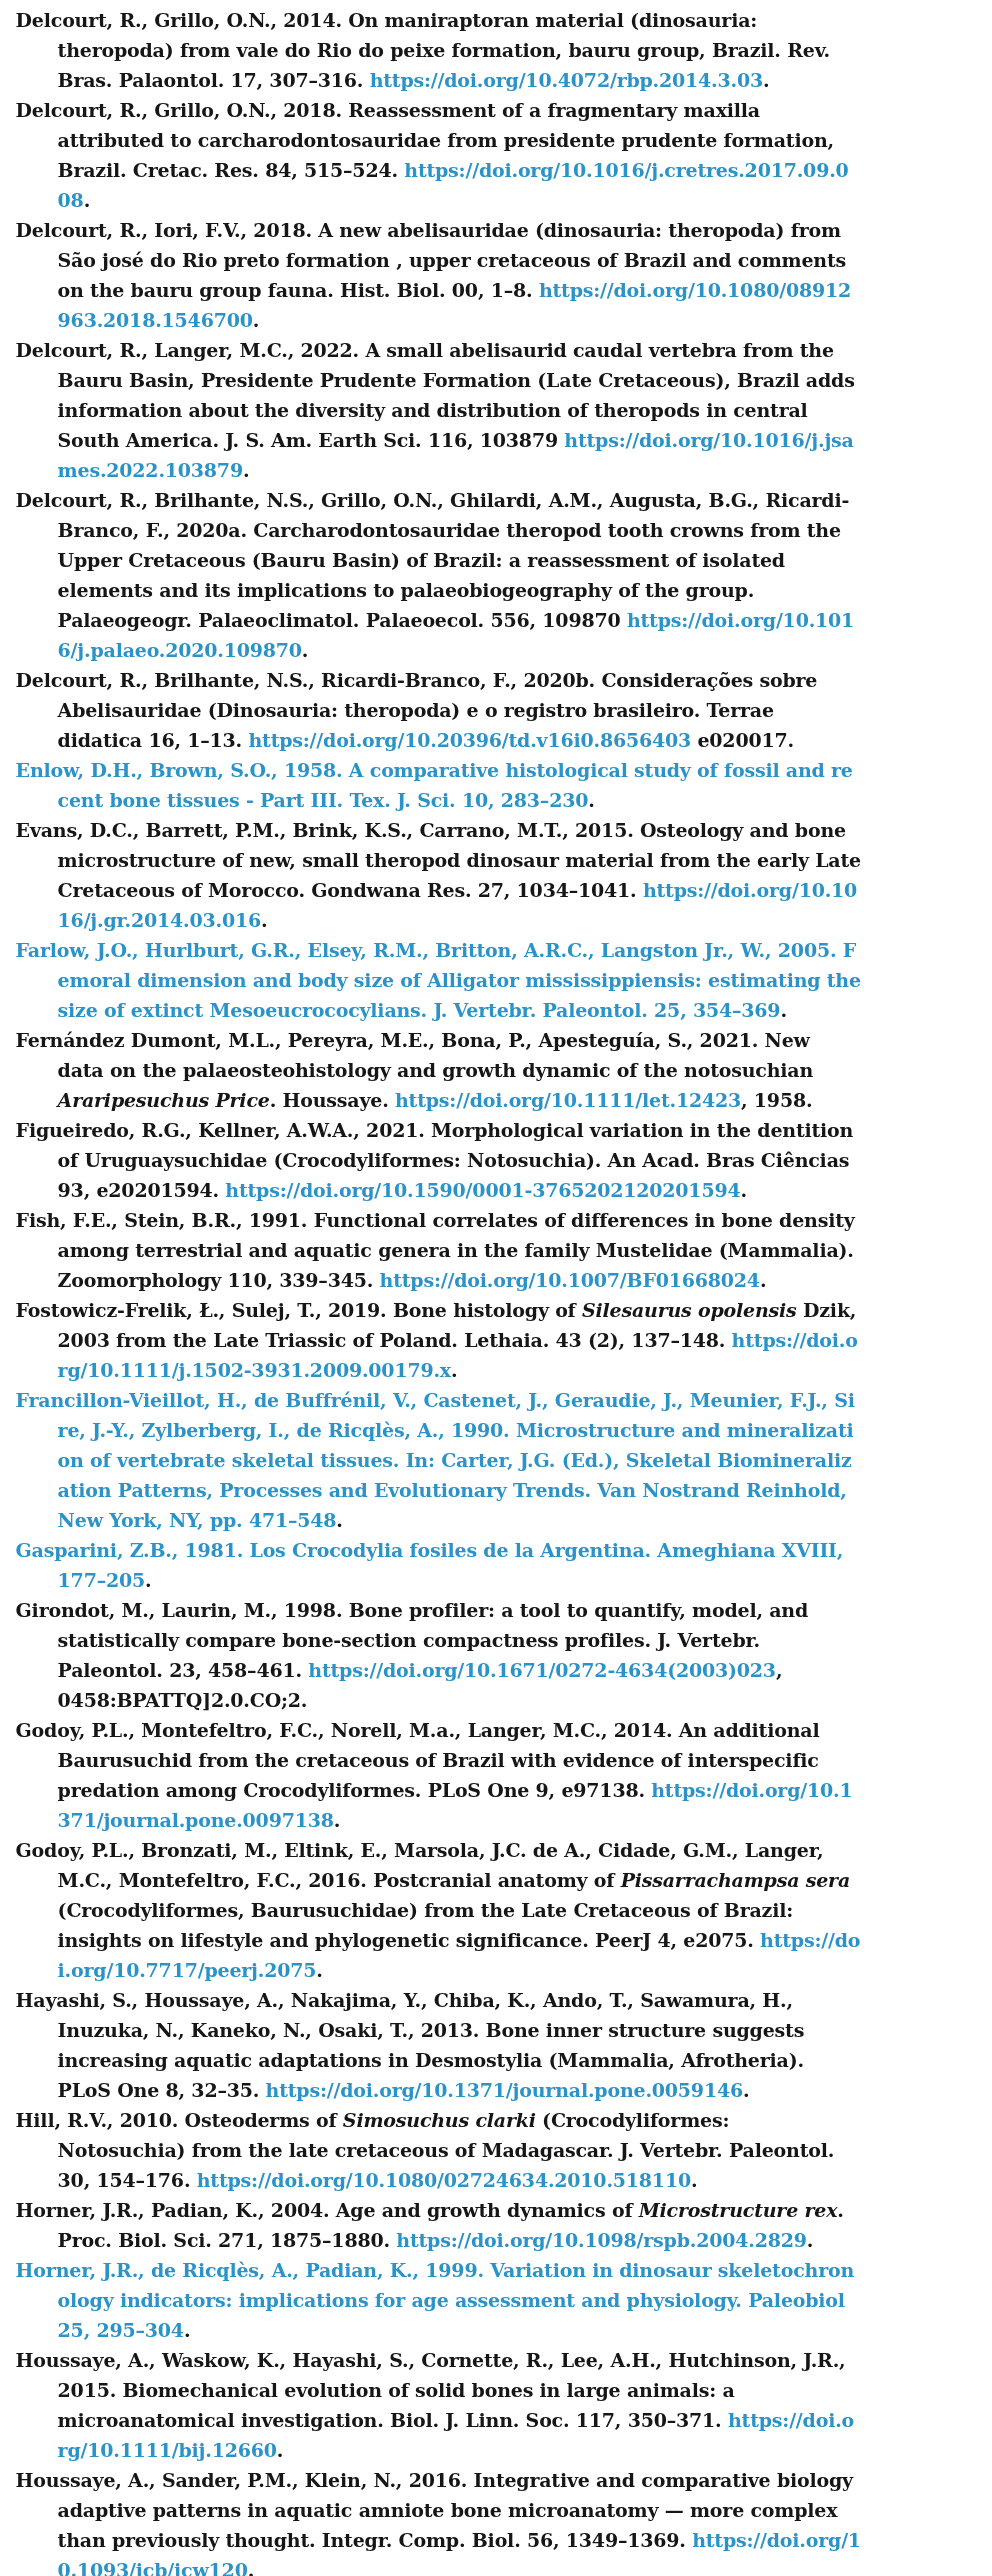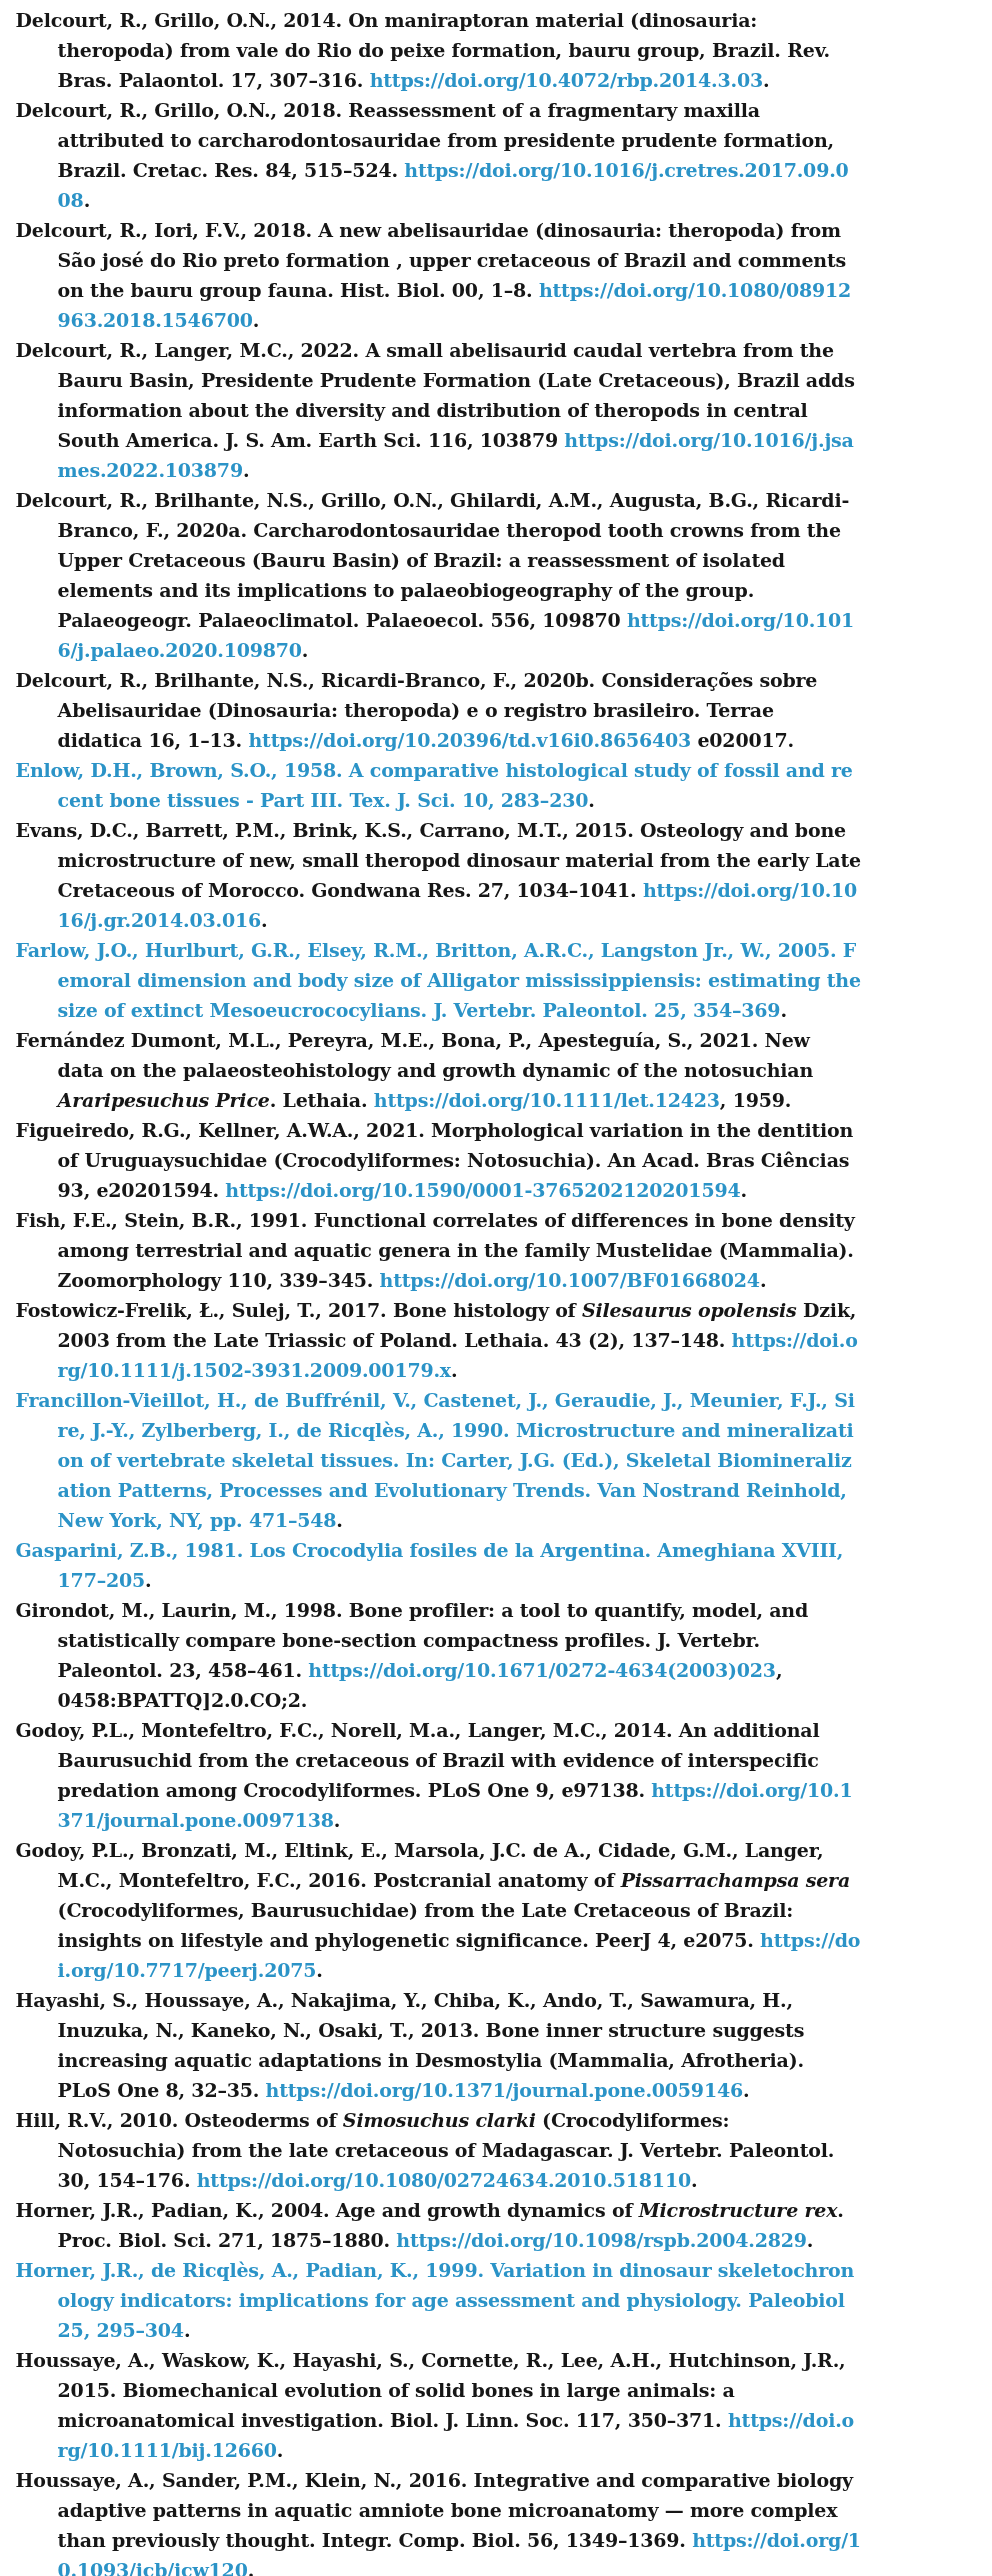--- a/index.html
+++ b/index.html
@@ -43,24 +43,24 @@
   <div id="refs">
       <p class="ref"><span>Delcourt, R., Grillo, O.N., 2014. On maniraptoran material (dinosauria: theropoda) from vale do Rio do peixe formation, bauru group, Brazil. Rev. Bras. Palaontol. 17, 307–316. </span><span class="link">https://doi.org/10.4072/rbp.2014.3.03</span><span>.</span></p>
       <p class="ref"><span>Delcourt, R., Grillo, O.N., 2018. Reassessment of a fragmentary maxilla attributed to carcharodontosauridae from presidente prudente formation, Brazil. Cretac. Res. 84, 515–524. </span><span class="link">https://doi.org/10.1016/j.cretres.2017.09.008</span><span>.</span></p>
       <p class="ref"><span>Delcourt, R., Iori, F.V., 2018. A new abelisauridae (dinosauria: theropoda) from São josé do Rio preto formation , upper cretaceous of Brazil and comments on the bauru group fauna. Hist. Biol. 00, 1–8. </span><span class="link">https://doi.org/10.1080/08912963.2018.1546700</span><span>.</span></p>
       <p class="ref"><span>Delcourt, R., Langer, M.C., 2022. A small abelisaurid caudal vertebra from the Bauru Basin, Presidente Prudente Formation (Late Cretaceous), Brazil adds information about the diversity and distribution of theropods in central South America. J. S. Am. Earth Sci. 116, 103879 </span><span class="link">https://doi.org/10.1016/j.jsames.2022.103879</span><span>.</span></p>
       <p class="ref"><span>Delcourt, R., Brilhante, N.S., Grillo, O.N., Ghilardi, A.M., Augusta, B.G., Ricardi-Branco, F., 2020a. Carcharodontosauridae theropod tooth crowns from the Upper Cretaceous (Bauru Basin) of Brazil: a reassessment of isolated elements and its implications to palaeobiogeography of the group. Palaeogeogr. Palaeoclimatol. Palaeoecol. 556, 109870 </span><span class="link">https://doi.org/10.1016/j.palaeo.2020.109870</span><span>.</span></p>
       <p class="ref"><span>Delcourt, R., Brilhante, N.S., Ricardi-Branco, F., 2020b. Considerações sobre Abelisauridae (Dinosauria: theropoda) e o registro brasileiro. Terrae didatica 16, 1–13. </span><span class="link">https://doi.org/10.20396/td.v16i0.8656403</span><span> e020017.</span></p>
       <p class="ref"><span class="link">Enlow, D.H., Brown, S.O., 1958. A comparative histological study of fossil and recent bone tissues - Part III. Tex. J. Sci. 10, 283–230</span><span>.</span></p>
       <p class="ref"><span>Evans, D.C., Barrett, P.M., Brink, K.S., Carrano, M.T., 2015. Osteology and bone microstructure of new, small theropod dinosaur material from the early Late Cretaceous of Morocco. Gondwana Res. 27, 1034–1041. </span><span class="link">https://doi.org/10.1016/j.gr.2014.03.016</span><span>.</span></p>
       <p class="ref"><span class="link">Farlow, J.O., Hurlburt, G.R., Elsey, R.M., Britton, A.R.C., Langston Jr., W., 2005. Femoral dimension and body size of Alligator mississippiensis: estimating the size of extinct Mesoeucrococylians. J. Vertebr. Paleontol. 25, 354–369</span><span>.</span></p>
-      <p class="ref"><span>Fernández Dumont, M.L., Pereyra, M.E., Bona, P., Apesteguía, S., 2021. New data on the palaeosteohistology and growth dynamic of the notosuchian </span><span class="italic">Araripesuchus Price</span><span>. Lethaia. </span><span class="link">https://doi.org/10.1111/let.12423</span><span>, 1959.</span></p>
+      <p class="ref"><span>Fernández Dumont, M.L., Pereyra, M.E., Bona, P., Apesteguía, S., 2021. New data on the palaeosteohistology and growth dynamic of the notosuchian </span><span class="italic">Araripesuchus Price</span><span>. Houssaye. </span><span class="link">https://doi.org/10.1111/let.12423</span><span>, 1958.</span></p>
       <p class="ref"><span>Figueiredo, R.G., Kellner, A.W.A., 2021. Morphological variation in the dentition of Uruguaysuchidae (Crocodyliformes: Notosuchia). An Acad. Bras Ciências 93, e20201594. </span><span class="link">https://doi.org/10.1590/0001-3765202120201594</span><span>.</span></p>
       <p class="ref"><span>Fish, F.E., Stein, B.R., 1991. Functional correlates of differences in bone density among terrestrial and aquatic genera in the family Mustelidae (Mammalia). Zoomorphology 110, 339–345. </span><span class="link">https://doi.org/10.1007/BF01668024</span><span>.</span></p>
-      <p class="ref"><span>Fostowicz-Frelik, Ł., Sulej, T., 2017. Bone histology of </span><span class="italic">Silesaurus opolensis</span><span> Dzik, 2003 from the Late Triassic of Poland. Lethaia. 43 (2), 137–148. </span><span class="link">https://doi.org/10.1111/j.1502-3931.2009.00179.x</span><span>.</span></p>
+      <p class="ref"><span>Fostowicz-Frelik, Ł., Sulej, T., 2019. Bone histology of </span><span class="italic">Silesaurus opolensis</span><span> Dzik, 2003 from the Late Triassic of Poland. Lethaia. 43 (2), 137–148. </span><span class="link">https://doi.org/10.1111/j.1502-3931.2009.00179.x</span><span>.</span></p>
       <p class="ref"><span class="link">Francillon-Vieillot, H., de Buffrénil, V., Castenet, J., Geraudie, J., Meunier, F.J., Sire, J.-Y., Zylberberg, I., de Ricqlès, A., 1990. Microstructure and mineralization of vertebrate skeletal tissues. In: Carter, J.G. (Ed.), Skeletal Biomineralization Patterns, Processes and Evolutionary Trends. Van Nostrand Reinhold, New York, NY, pp. 471–548</span><span>.</span></p>
       <p class="ref"><span class="link">Gasparini, Z.B., 1981. Los Crocodylia fosiles de la Argentina. Ameghiana XVIII, 177–205</span><span>.</span></p>
       <p class="ref"><span>Girondot, M., Laurin, M., 1998. Bone profiler: a tool to quantify, model, and statistically compare bone-section compactness profiles. J. Vertebr. Paleontol. 23, 458–461. </span><span class="link">https://doi.org/10.1671/0272-4634(2003)023</span><span>, 0458:BPATTQ]2.0.CO;2.</span></p>
       <p class="ref"><span>Godoy, P.L., Montefeltro, F.C., Norell, M.a., Langer, M.C., 2014. An additional Baurusuchid from the cretaceous of Brazil with evidence of interspecific predation among Crocodyliformes. PLoS One 9, e97138. </span><span class="link">https://doi.org/10.1371/journal.pone.0097138</span><span>.</span></p>
       <p class="ref"><span>Godoy, P.L., Bronzati, M., Eltink, E., Marsola, J.C. de A., Cidade, G.M., Langer, M.C., Montefeltro, F.C., 2016. Postcranial anatomy of </span><span class="italic">Pissarrachampsa sera</span><span> (Crocodyliformes, Baurusuchidae) from the Late Cretaceous of Brazil: insights on lifestyle and phylogenetic significance. PeerJ 4, e2075. </span><span class="link">https://doi.org/10.7717/peerj.2075</span><span>.</span></p>
       <p class="ref"><span>Hayashi, S., Houssaye, A., Nakajima, Y., Chiba, K., Ando, T., Sawamura, H., Inuzuka, N., Kaneko, N., Osaki, T., 2013. Bone inner structure suggests increasing aquatic adaptations in Desmostylia (Mammalia, Afrotheria). PLoS One 8, 32–35. </span><span class="link">https://doi.org/10.1371/journal.pone.0059146</span><span>.</span></p>
       <p class="ref"><span>Hill, R.V., 2010. Osteoderms of </span><span class="italic">Simosuchus clarki</span><span> (Crocodyliformes: Notosuchia) from the late cretaceous of Madagascar. J. Vertebr. Paleontol. 30, 154–176. </span><span class="link">https://doi.org/10.1080/02724634.2010.518110</span><span>.</span></p>
       <p class="ref"><span>Horner, J.R., Padian, K., 2004. Age and growth dynamics of </span><span class="italic">Microstructure rex</span><span>. Proc. Biol. Sci. 271, 1875–1880. </span><span class="link">https://doi.org/10.1098/rspb.2004.2829</span><span>.</span></p>
       <p class="ref"><span class="link">Horner, J.R., de Ricqlès, A., Padian, K., 1999. Variation in dinosaur skeletochronology indicators: implications for age assessment and physiology. Paleobiol 25, 295–304</span><span>.</span></p>
       <p class="ref"><span>Houssaye, A., Waskow, K., Hayashi, S., Cornette, R., Lee, A.H., Hutchinson, J.R., 2015. Biomechanical evolution of solid bones in large animals: a microanatomical investigation. Biol. J. Linn. Soc. 117, 350–371. </span><span class="link">https://doi.org/10.1111/bij.12660</span><span>.</span></p>

